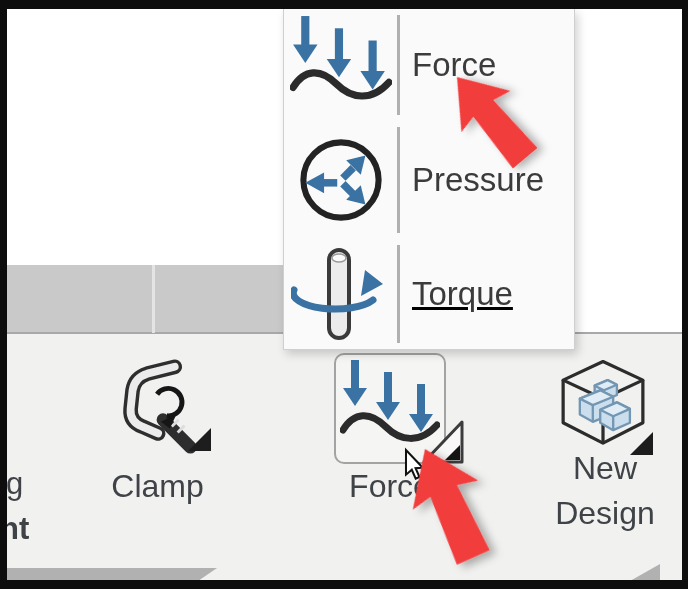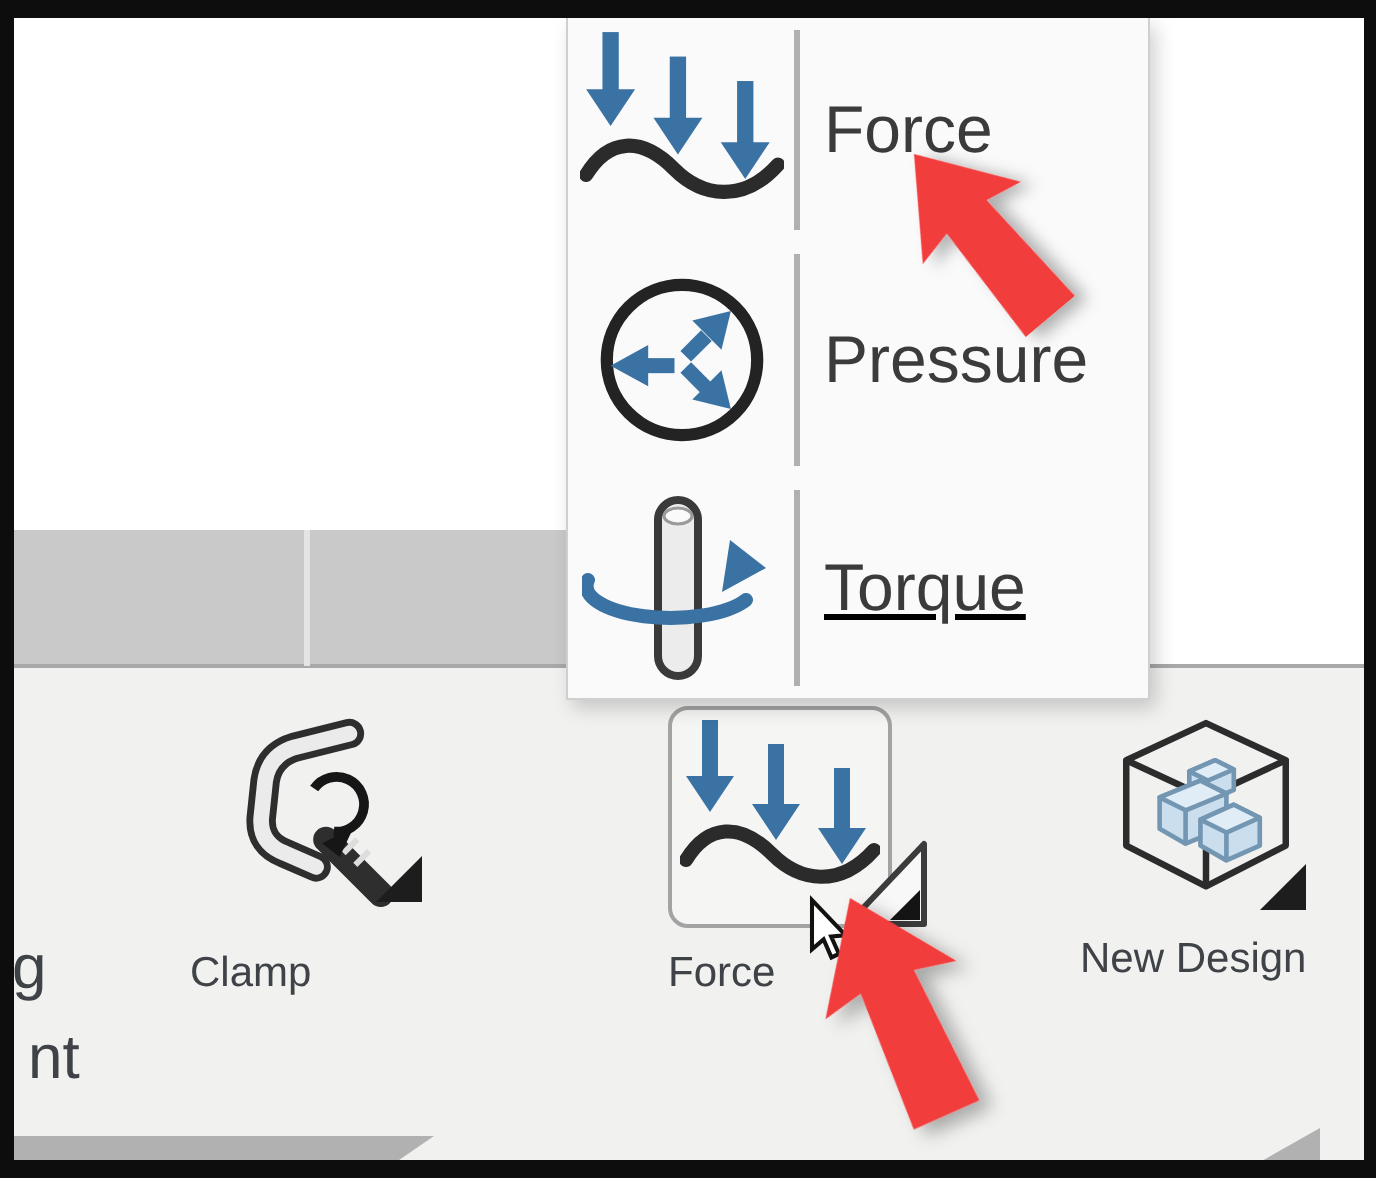--- a/index.html
+++ b/index.html
@@ -10,21 +10,21 @@
   
   .tab-band{position:absolute;left:7px;top:265px;width:276px;height:68px;background:#c9c9c9;
     border-bottom:1px solid #a9a9a9;z-index:1;}
   .tab{position:absolute;top:0;height:100%;display:flex;align-items:center;color:#3e3e3e;
     font-size:36px;}
   .tab-sep{position:absolute;left:152px;top:265px;width:3px;height:68px;background:#e4e4e4;z-index:2;}
 
   
   .toolbar{position:absolute;left:7px;top:334px;width:675px;height:247px;background:#f1f1f0;z-index:1;}
   .toolbar-topline{position:absolute;left:7px;top:332px;width:675px;height:2px;background:#a8a8a8;z-index:1;}
-  .tb-label{position:absolute;color:#3f4347;font-size:21px;line-height:45px;text-align:left;z-index:3;}
+  .tb-label{position:absolute;color:#3f4347;font-size:32px;line-height:45px;text-align:center;z-index:3;}
   .trunc{position:absolute;color:#3f4347;font-size:31px;z-index:3;}
   .corner-tri{position:absolute;width:0;height:0;border-left:23px solid transparent;
     border-bottom:23px solid #1d1d1d;z-index:3;}
   .force-btn{position:absolute;left:334px;top:353px;width:112px;height:111px;background:#f5f5f4;
     border:2px solid #a3a3a3;border-radius:10px;box-sizing:border-box;z-index:2;}
   .icon-abs{position:absolute;z-index:3;}
 
   
   .flyout{position:absolute;left:283px;top:9px;width:292px;height:341px;background:#fafafa;
     border:1px solid #cfcfcf;border-top:none;box-sizing:border-box;
@@ -53,21 +53,21 @@
   </div>
   <div class="tab-sep"></div>
   <div class="tab" style="left:155px;top:265px;width:128px;justify-content:center;">
     <span>View</span>
   </div>
 
   <div class="toolbar-topline"></div>
   <div class="toolbar"></div>
 
   <div class="trunc" style="left:6px;top:466px;">g</div>
-  <div class="trunc" style="left:14px;top:511px;">nt</div>
+  <div class="trunc" style="left:0;top:511px;font-weight:bold;">nt</div>
 
   <svg class="icon-abs" style="left:112px;top:357px;" width="98" height="98" viewBox="0 0 100 100">
     <path d="M64 10 L36 17 Q23 21 21 34 L19 53 Q18 66 31 71 L47 78" fill="none" stroke="#2e2e2e" stroke-width="15" stroke-linejoin="round" stroke-linecap="round"></path>
     <path d="M64 10 L36 17 Q23 21 21 34 L19 53 Q18 66 31 71 L47 78" fill="none" stroke="#ebebeb" stroke-width="8" stroke-linejoin="round" stroke-linecap="round"></path>
     <line x1="52" y1="64" x2="80" y2="92" stroke="#2e2e2e" stroke-width="13" stroke-linecap="round"></line>
     <line x1="61" y1="71" x2="68" y2="64" stroke="#dddddd" stroke-width="3"></line>
     <line x1="67" y1="77" x2="74" y2="70" stroke="#dddddd" stroke-width="3"></line>
     <path d="M46 38 a14 14 0 1 1 10 22" stroke="#161616" stroke-width="5" fill="none"></path>
     <polygon points="50,66 66,58 59,73" fill="#161616"></polygon>
   </svg>
@@ -103,21 +103,21 @@
       <path d="M46 32 L60 26 L70 31 L56 37 Z" fill="#e0edf6"></path>
       <path d="M30 46 L52 37 L66 44 L66 62 L44 71 L30 63 Z" fill="#cadeee"></path>
       <path d="M30 46 L52 37 L66 44 L44 53 Z" fill="#e0edf6"></path>
       <path d="M44 53 L44 71" fill="none"></path>
       <path d="M52 58 L70 50 L84 57 L84 72 L66 80 L52 72 Z" fill="#cadeee"></path>
       <path d="M52 58 L70 50 L84 57 L66 65 Z" fill="#e0edf6"></path>
       <path d="M66 65 L66 80" fill="none"></path>
     </g>
   </svg>
   <div class="corner-tri" style="left:630px;top:432px;"></div>
-  <div class="tb-label" style="left:540px;top:457px;width:130px;">New Design</div>
+  <div class="tb-label" style="left:540px;top:446px;width:130px;">New Design</div>
 
   <div class="scrollbar"></div>
   <div class="br-tri"></div>
 
   <div class="flyout">
 
     <div class="menu-row" style="top:0;height:112px;">
       <div class="menu-icon-cell">
         <svg width="102" height="102" viewBox="0 0 100 100">
           <g fill="#3a72a3">

